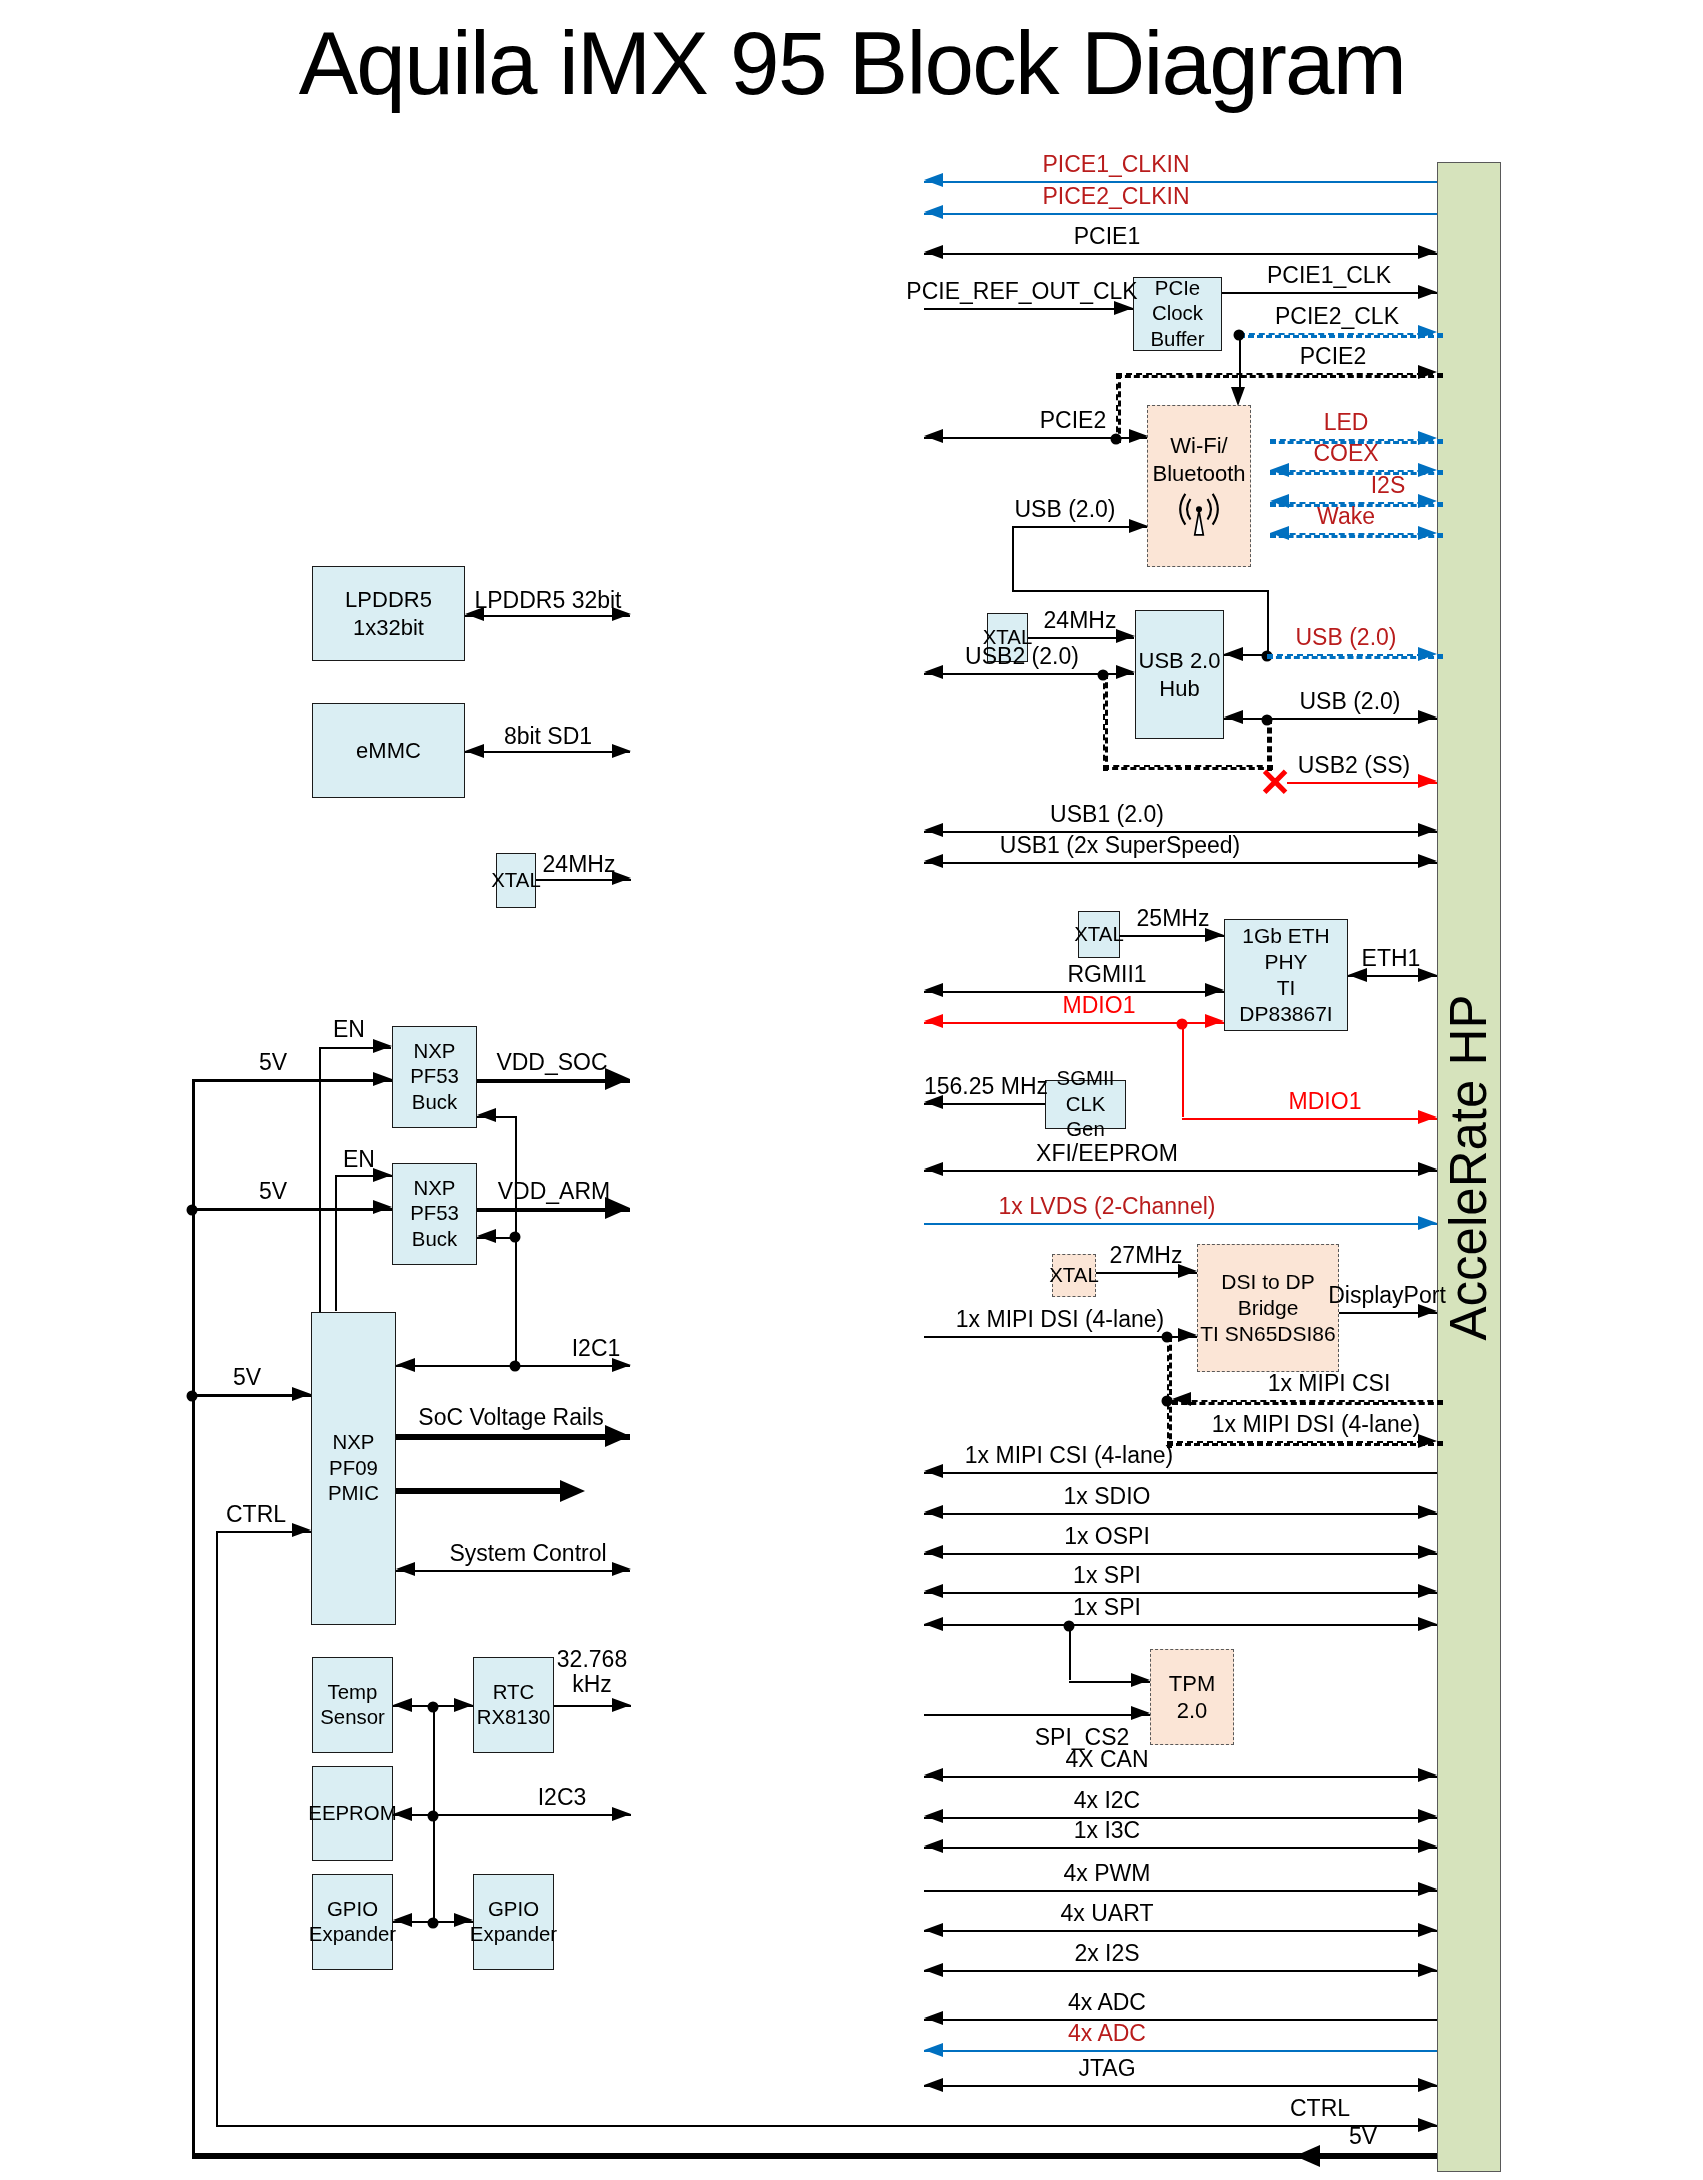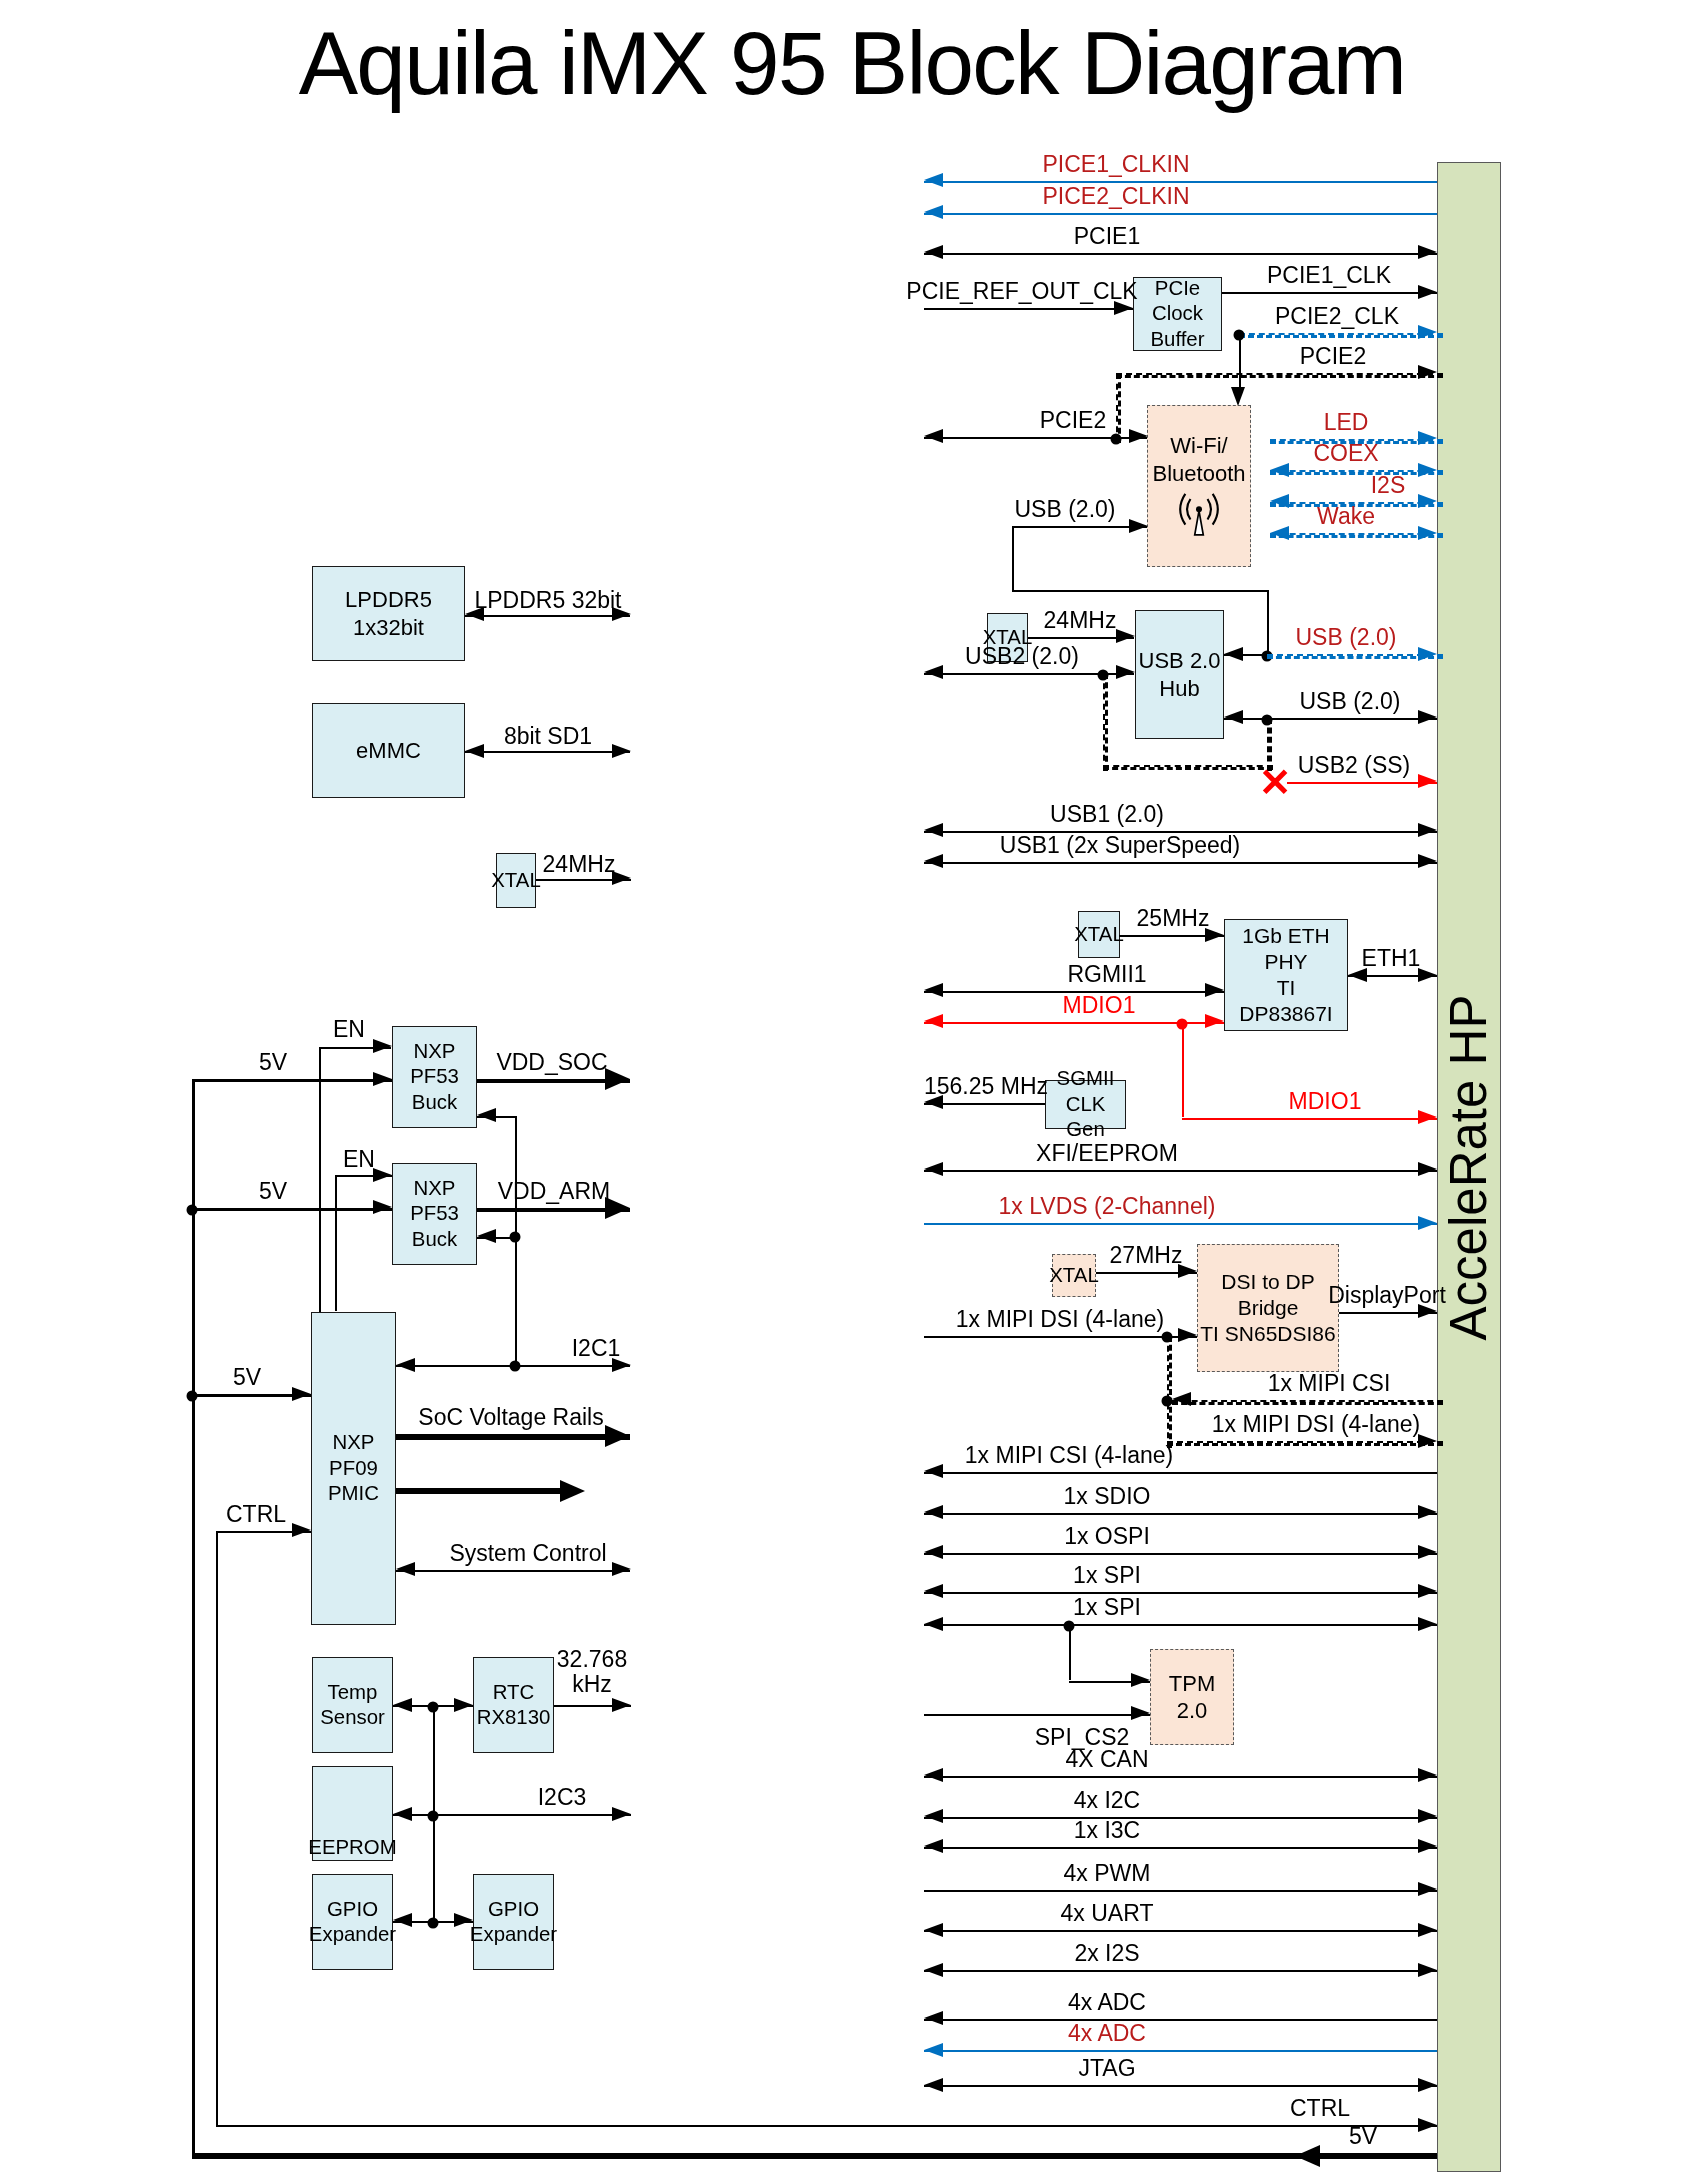--- a/index.html
+++ b/index.html
@@ -65,21 +65,21 @@
   <div class="blk f24" style="left:392px;top:1163px;width:85px;height:102px;"><span>NXP
 PF53
 Buck</span></div>
   <div class="blk f24" style="left:311px;top:1312px;width:85px;height:313px;"><span>NXP
 PF09
 PMIC</span></div>
   <div class="blk f24" style="left:312px;top:1657px;width:81px;height:96px;"><span>Temp
 Sensor</span></div>
   <div class="blk f24" style="left:473px;top:1657px;width:81px;height:96px;"><span>RTC
 RX8130</span></div>
-  <div class="blk f24" style="left:312px;top:1766px;width:81px;height:95px;justify-content:flex-end;"><span>EEPROM</span></div>
+  <div class="blk f24" style="left:312px;top:1766px;width:81px;height:95px;"><span>EEPROM</span></div>
   <div class="blk f24" style="left:312px;top:1874px;width:81px;height:96px;"><span>GPIO
 Expander</span></div>
   <div class="blk f24" style="left:473px;top:1874px;width:81px;height:96px;"><span>GPIO
 Expander</span></div>
 
   <div class="blk f24" style="left:1133px;top:277px;width:89px;height:74px;"><span>PCIe Clock
 Buffer</span></div>
   <div class="blk peach" style="left:1147px;top:405px;width:104px;height:162px;">
     <span>Wi-Fi/
 Bluetooth</span>

